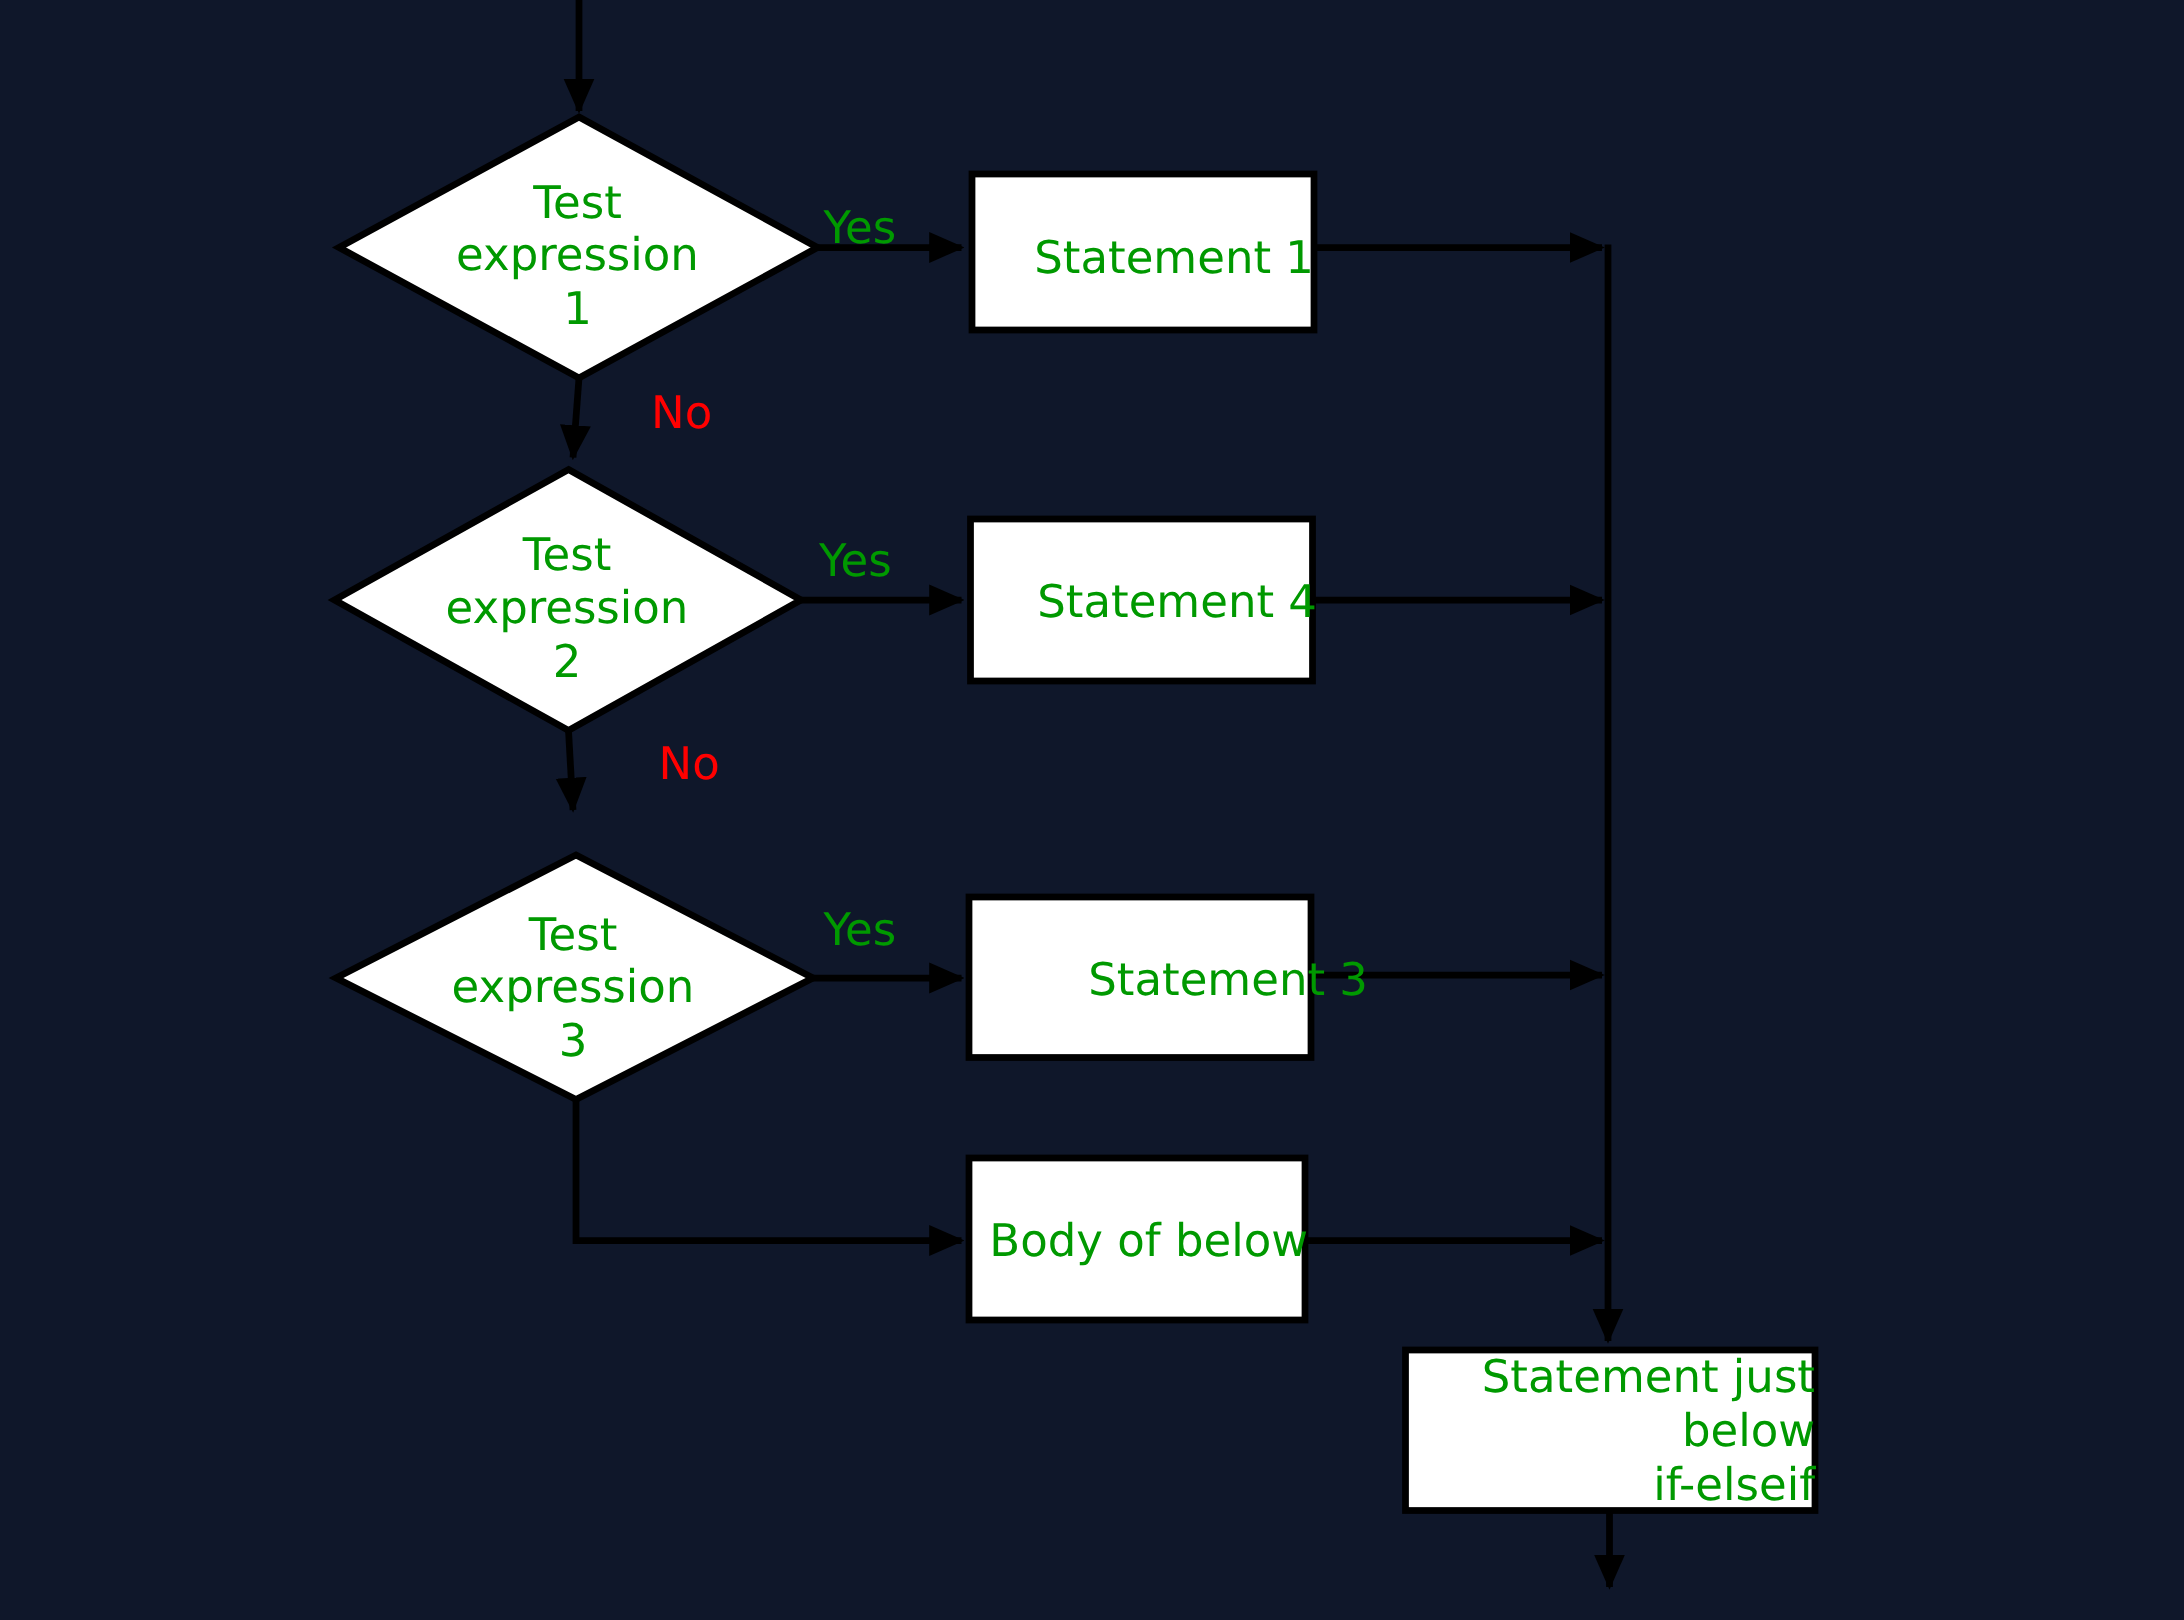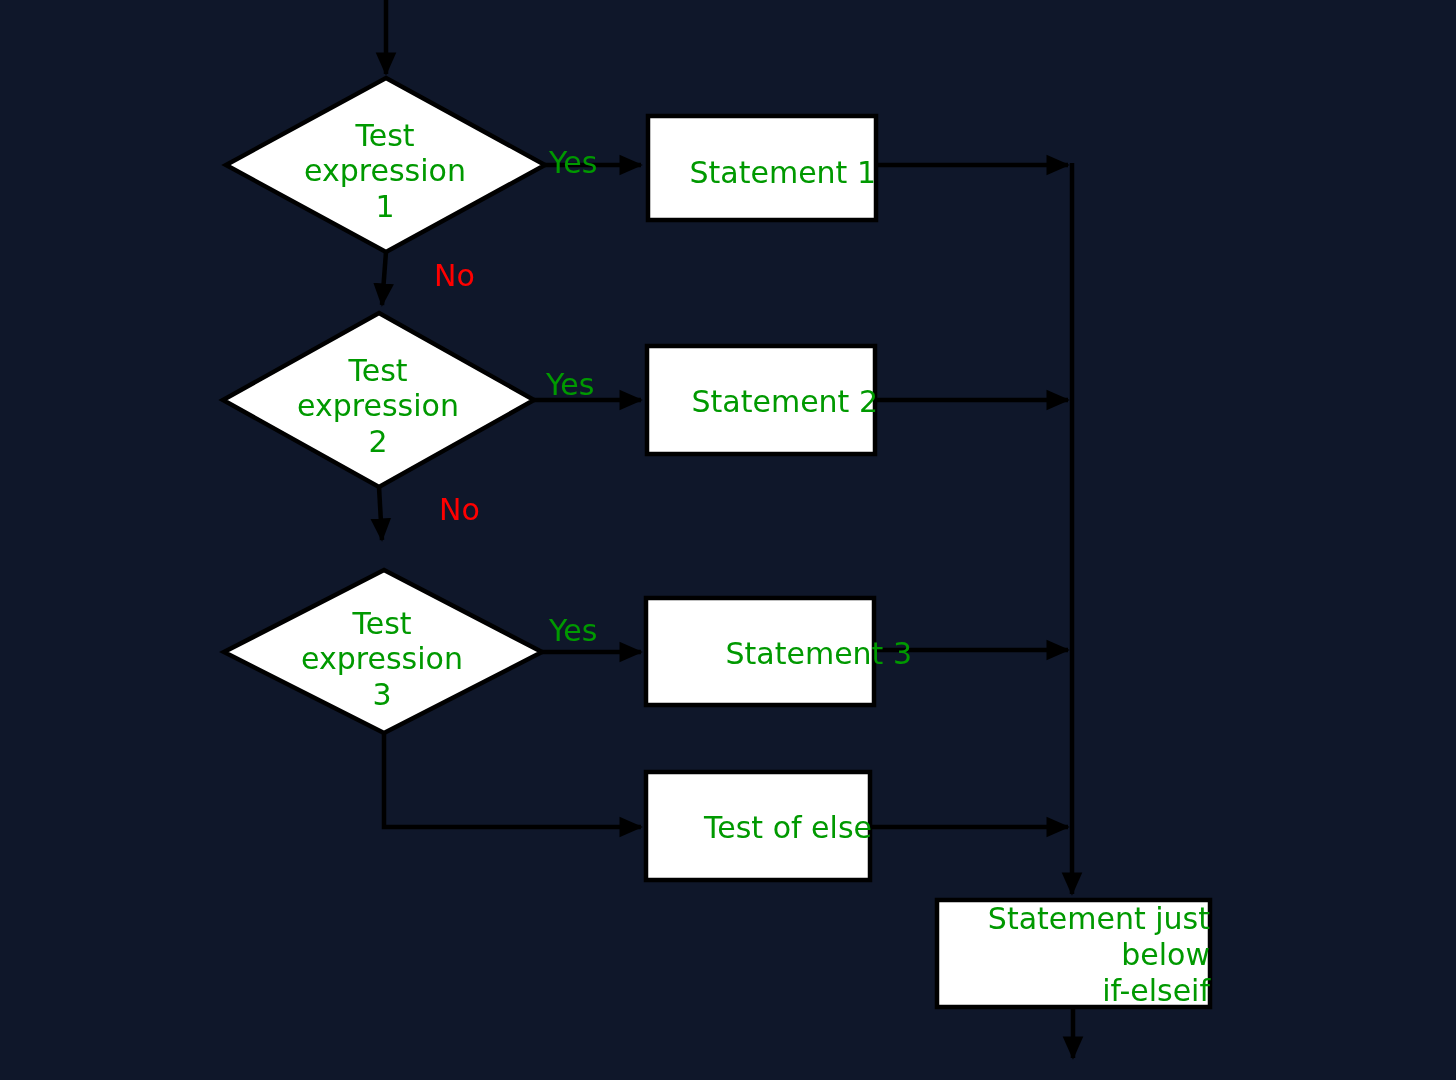--- a/index.html
+++ b/index.html
@@ -41,21 +41,21 @@
   .box-label {
     text-align: right;
   }
   .edge-label {
     position: absolute;
     font-family: "DejaVu Sans", sans-serif;
     font-size: 30px;
     line-height: 1;
     white-space: nowrap;
   }
-  .edge-label.yes { color: #009900; margin-top: 10px; }
+  .edge-label.yes { color: #009900; }
   .edge-label.no  { color: #ff0000; margin-left: 36px; }
 </style>
 </head>
 <body>
 
 <div id="canvas">
 
   <svg id="flow-svg" viewBox="0 0 1456 1080">
     <defs>
       <marker id="arrow" viewBox="0 0 10 10" refX="9.2" refY="5" markerWidth="5.2" markerHeight="5.2" orient="auto-start-reverse" markerUnits="strokeWidth">
@@ -111,25 +111,25 @@
   <div class="node-label diamond-label" style="left:228px; top:353px;">Test
 expression
 2</div>
 
   <div class="node-label diamond-label" style="left:232px; top:606px;">Test
 expression
 3</div>
 
   <div class="node-label box-label" style="left:648px; top:155px; width:228px;">Statement 1</div>
 
-  <div class="node-label box-label" style="left:650px; top:384px; width:228px;">Statement 2</div>
+  <div class="node-label box-label" style="left:650px; top:384px; width:228px;">Statement 4</div>
 
   <div class="node-label box-label" style="left:643px; top:636px; width:228px;padding-left:41px;">Statement 3</div>
 
-  <div class="node-label box-label" style="left:644px; top:810px; width:228px;">Test of else</div>
+  <div class="node-label box-label" style="left:644px; top:810px; width:228px;">Body of below</div>
 
   <div class="node-label box-label" style="left:937px; top:901px; width:273px; line-height:1.2;">Statement just
 below
 if-elseif</div>
 
   <div class="edge-label yes" style="left:549px; top:138px;">Yes</div>
 
   <div class="edge-label no" style="left:398px; top:261px;">No</div>
 
   <div class="edge-label yes" style="left:546px; top:360px;">Yes</div>

